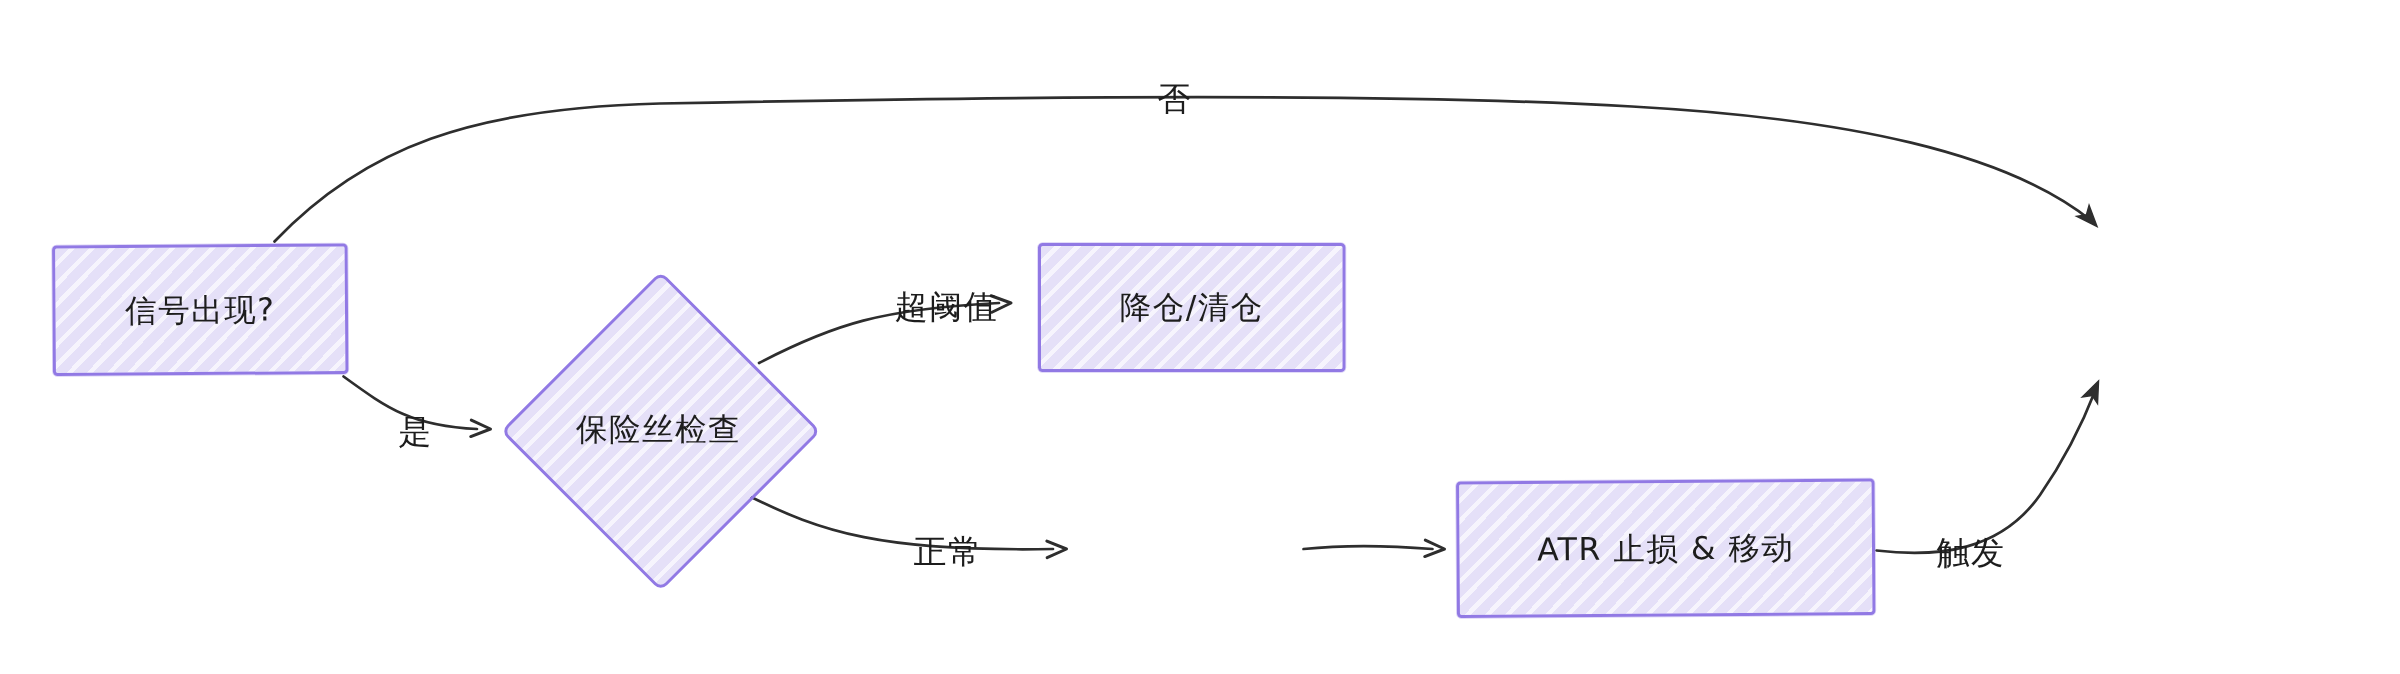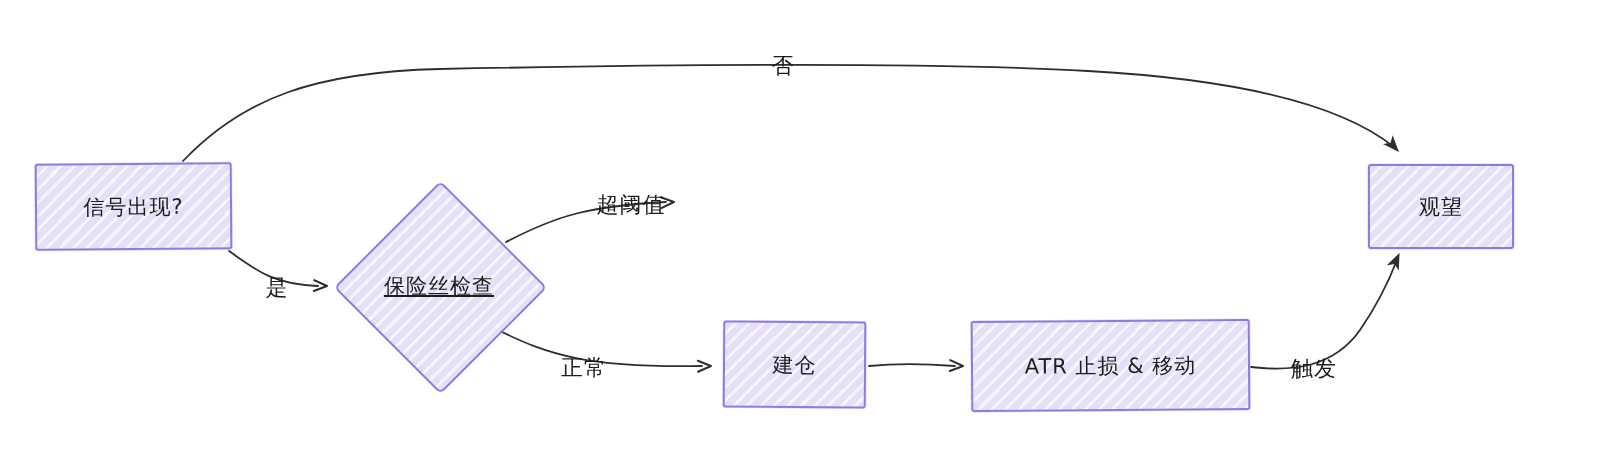--- a/index.html
+++ b/index.html
@@ -84,34 +84,31 @@
       <path class="edge" d="M 1251,367 C 1293,372 1334,367 1360,330 C 1378,304 1390,278 1397,260"></path>
       <path class="arrow-fill" d="M0,0 L-14,-5.5 L-10.5,0 L-14,5.5 Z" transform="translate(1399,254) rotate(-66)"></path>
     </g>
   </svg>
 
   <div class="node r-neg" style="left:35px;top:163px;width:193px;height:83px;">
     <span class="label">信号出现?</span>
   </div>
 
   <div class="diamond" style="left:365px;top:212px;width:147px;height:147px;"></div>
-  <div class="diamond-label" style="left:439px;top:286px;text-decoration:underline;">保险丝检查</div>
+  <div class="diamond-label" style="left:439px;top:286px;">保险丝检查</div>
 
+  <div class="node" style="left:692px;top:162px;width:201px;height:82px;">
+    <span class="label">降仓/清仓</span>
+  </div>
 
-  <div class="node r-pos" style="left:723px;top:321px;width:139px;height:83px;">
-    <span class="label">建仓</span>
-  </div>
 
   <div class="node r-neg" style="left:971px;top:320px;width:275px;height:87px;">
     <span class="label">ATR 止损 &amp; 移动</span>
   </div>
 
-  <div class="node" style="left:1368px;top:164px;width:142px;height:81px;">
-    <span class="label">观望</span>
-  </div>
 
   <div class="edge-label" style="left:783px;top:66px;">否</div>
   <div class="edge-label" style="left:277px;top:288px;">是</div>
   <div class="edge-label" style="left:616px;top:205px;margin-left:15px;">超阈值</div>
-  <div class="edge-label" style="left:584px;top:368px;">正常</div>
+  <div class="edge-label" style="left:632px;top:368px;">正常</div>
   <div class="edge-label" style="left:1314px;top:369px;text-align:right;">触发</div>
 
 </div>
 
 </body></html>

